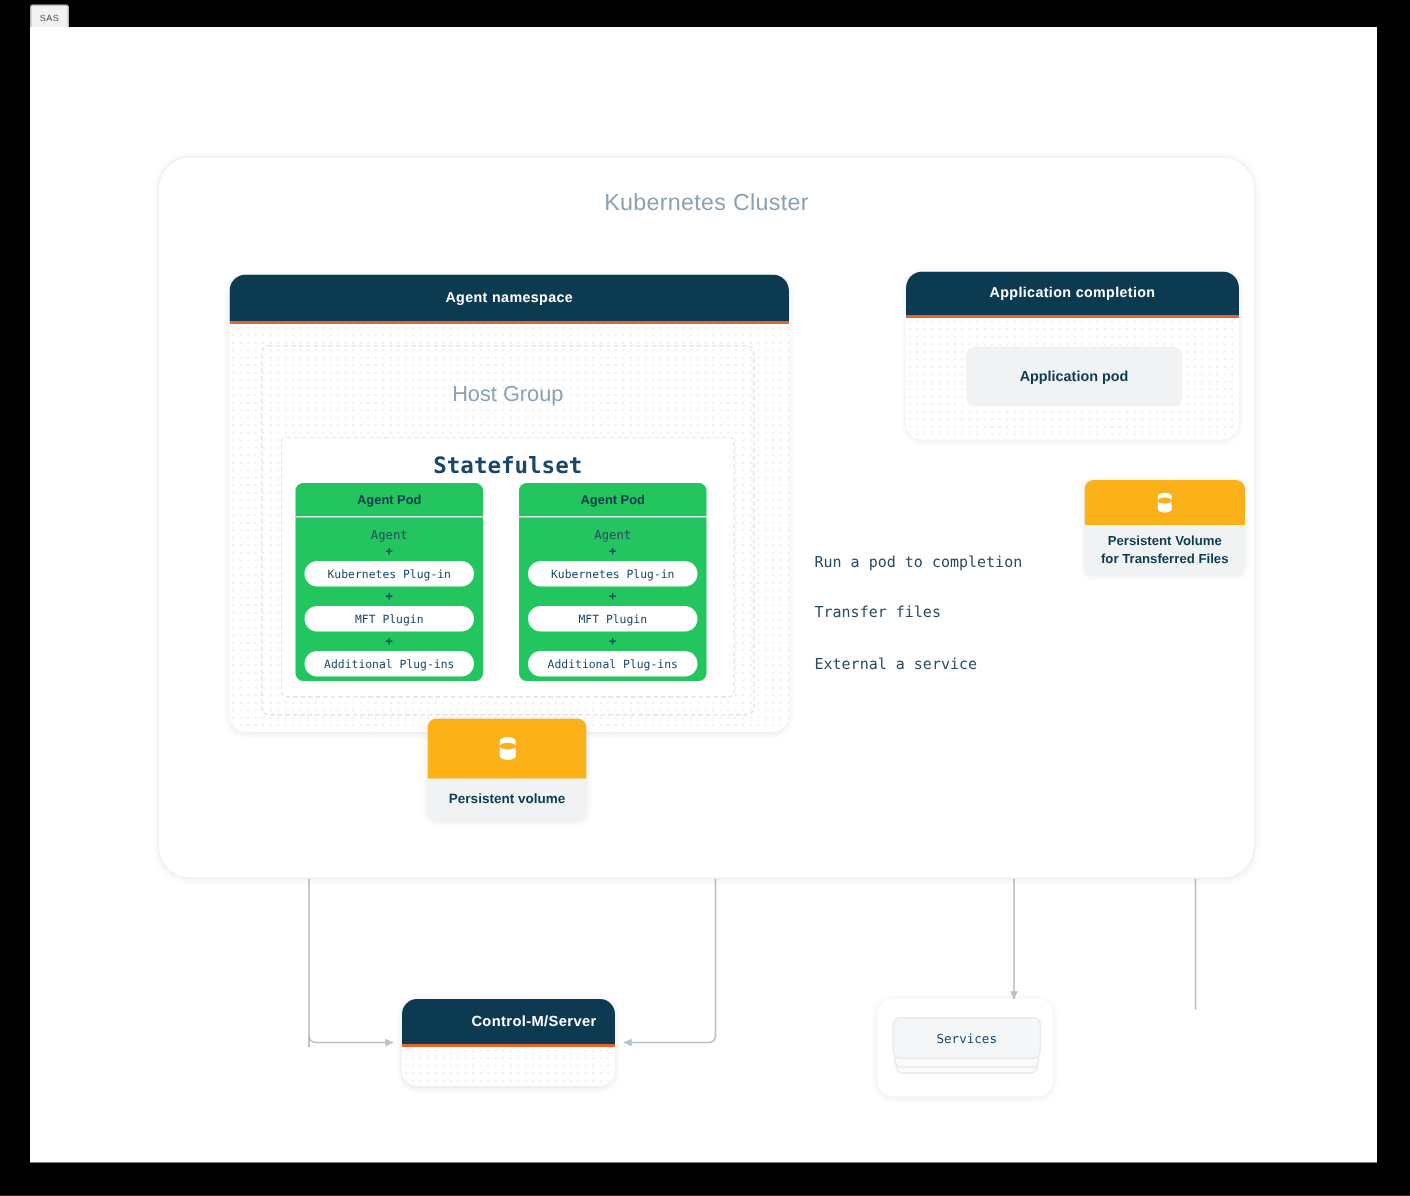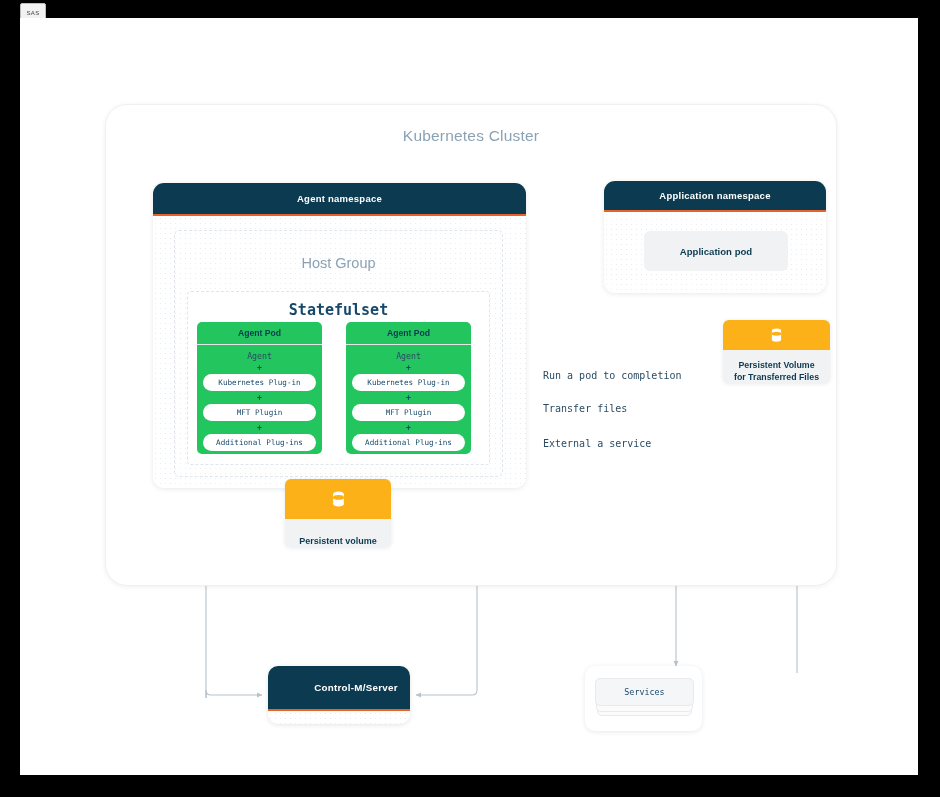--- a/index.html
+++ b/index.html
@@ -68,32 +68,32 @@
   .gbox{position:absolute;background:#f1f2f4;border-radius:6px;display:flex;
     align-items:center;justify-content:center;text-align:center;
     font-weight:bold;color:#0c3b51;}
 
   #app-pod{left:40px;top:19px;width:144px;height:40px;font-size:9.6px;}
 
   
   .vol{position:absolute;border-radius:6px;overflow:hidden;
     box-shadow:0 1px 4px rgba(20,40,60,.10);background:#f1f2f4;}
   .vol-top{background:#fbb117;display:flex;align-items:center;justify-content:center;}
-  .vol-label{display:flex;align-items:flex-end;justify-content:center;text-align:center;
+  .vol-label{display:flex;align-items:center;justify-content:center;text-align:center;
     font-weight:bold;color:#0c3b51;line-height:11.5px;}
 
   #pv-agent{left:265px;top:461px;width:106px;height:68px;}
   #pv-agent .vol-top{height:40px;} #pv-agent .vol-label{height:28px;font-size:9px;}
   #pv-transfer{left:703px;top:302px;width:107px;height:63px;}
   #pv-transfer .vol-top{height:30px;} #pv-transfer .vol-label{height:33px;font-size:8.8px;}
 
   
   #ctrlm{position:absolute;left:248px;top:648px;width:142px;height:58px;border-radius:10px;
     overflow:hidden;box-shadow:0 1px 5px rgba(20,40,60,.12);background:#fff;}
-  #ctrlm .ns-head{height:43px;font-size:9.8px;padding-left:34px;}
+  #ctrlm .ns-head{height:30px;font-size:9.8px;padding-left:34px;}
   #ctrlm-body{height:28px;}
 
   
   #services-wrap{position:absolute;left:565px;top:648px;width:117px;height:65px;
     background:#fff;border-radius:10px;box-shadow:0 1px 5px rgba(20,40,60,.10);}
   .svc-card{position:absolute;background:#fbfbfc;border:1px solid #e7eaee;border-radius:5px;}
   #svc3{left:12px;top:24px;width:93px;height:24px;}
   #svc2{left:11px;top:20px;width:95px;height:24px;}
   #svc1{left:10px;top:12px;width:97px;height:26px;display:flex;align-items:center;
     justify-content:center;font-size:8.4px;color:#17486b;background:#f5f6f8;
@@ -188,21 +188,21 @@
                 <div class="pill">MFT Plugin</div>
                 <div class="plus">+</div>
                 <div class="pill">Additional Plug-ins</div>
               </div>
             </div>
           </div>
         </div>
       </div>
 
       <div class="ns" id="ns-app">
-        <div class="ns-head">Application namespace</div>
+        <div class="ns-head">Application completion</div>
         <div class="ns-rule"></div>
         <div class="ns-body dots">
           <div class="gbox" id="app-pod">Application pod</div>
         </div>
       </div>
     </div>
 
     <div class="vol" id="pv-agent">
       <div class="vol-top">
         <svg width="15" height="19" viewBox="0 0 15 19">

